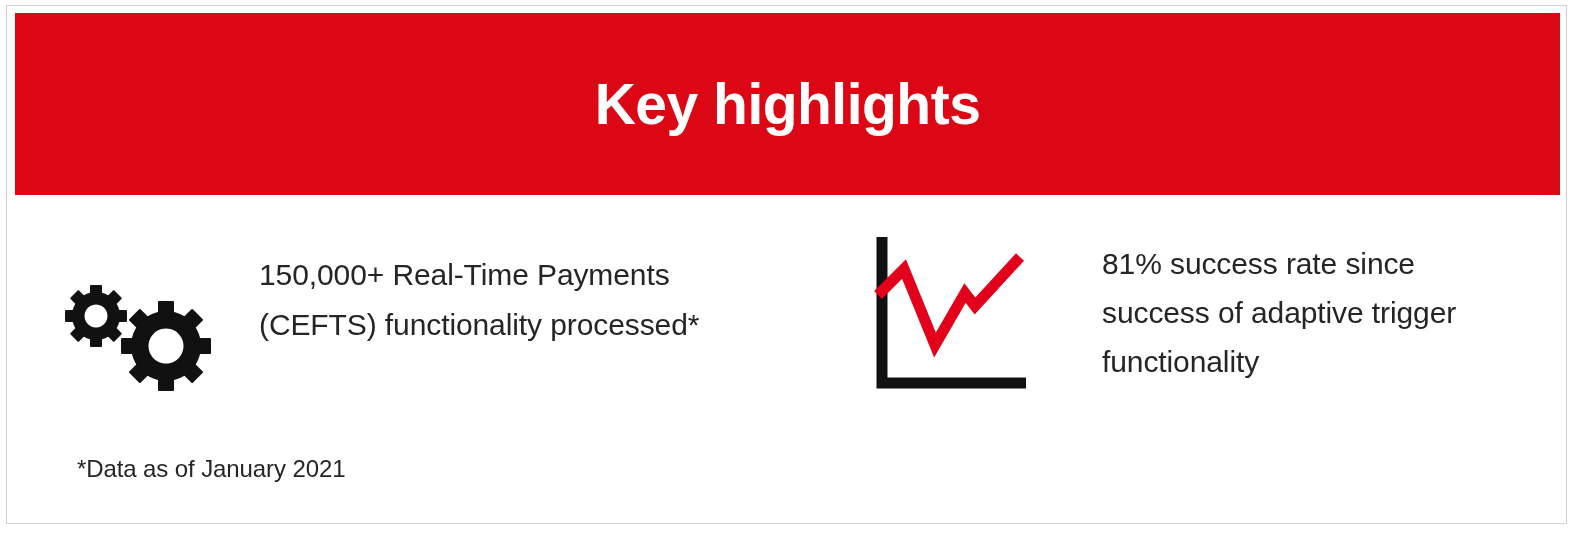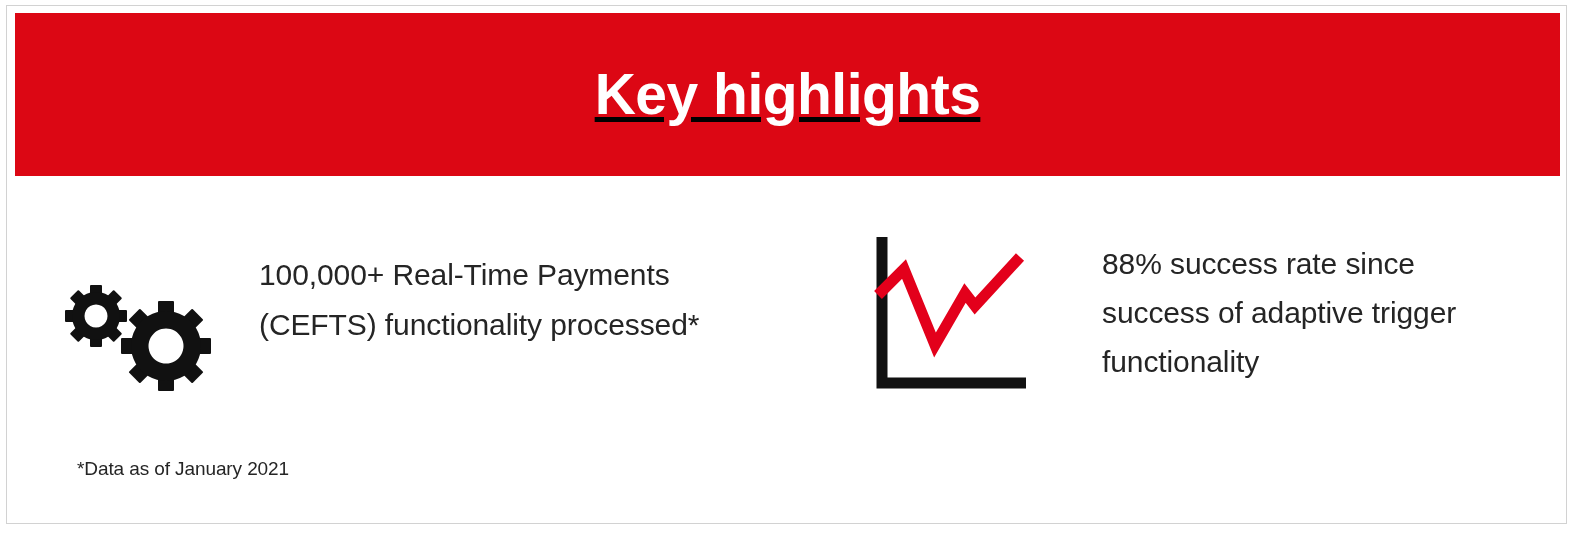--- a/index.html
+++ b/index.html
@@ -27,26 +27,25 @@
     border: 1px solid #d2d2d2;
     box-sizing: border-box;
     background: #ffffff;
   }
   
   .title-banner {
     position: absolute;
     left: 15px;
     top: 13px;
     width: 1545px;
-    height: 163px;
+    height: 182px;
     background: #dc0714;
     display: flex;
     align-items: center;
     justify-content: center;
-    text-decoration: underline;
   }
   .title-text {
     color: #ffffff;
     font-size: 57px;
     font-weight: bold;
     letter-spacing: -0.5px;
     line-height: 1;
     font-family: "Liberation Sans", sans-serif;
     white-space: nowrap;
   }
@@ -89,21 +88,21 @@
     color: #252525;
     font-family: "Liberation Sans", sans-serif;
     letter-spacing: -0.1px;
   }
 
   
   .footnote {
     position: absolute;
     left: 77px;
     top: 452px;
-    font-size: 19px;
+    font-size: 24px;
     line-height: 34px;
     color: #252525;
     font-family: "Liberation Sans", sans-serif;
     letter-spacing: -0.1px;
   }
 </style>
 </head>
 <body>
 
 <div id="slide">
@@ -143,34 +142,34 @@
             <rect x="-8" y="-45" width="16" height="18" rx="1" transform="rotate(270)"></rect>
             <rect x="-8" y="-45" width="16" height="18" rx="1" transform="rotate(315)"></rect>
           </g>
           <path d="M0,-35 A35,35 0 1,1 -0.01,-35 Z M0,-17.5 A17.5,17.5 0 1,0 0.01,-17.5 Z" fill-rule="evenodd"></path>
         </g>
       </g>
     </svg>
   </div>
 
   <div class="highlight-1-text">
-    <div>100,000+ Real-Time Payments</div>
+    <div>150,000+ Real-Time Payments</div>
     <div>(CEFTS) functionality processed*</div>
   </div>
 
   <div class="chart-icon">
     <svg viewBox="0 0 160 160" width="160" height="160" xmlns="http://www.w3.org/2000/svg">
 
       <path d="M14,6 L14,152 L158,152" fill="none" stroke="#111111" stroke-width="11" stroke-linecap="butt" stroke-linejoin="miter"></path>
 
       <polyline points="10,64 36,38 67,114 97,62 107,75 152,26" fill="none" stroke="#e3001b" stroke-width="11" stroke-linejoin="miter" stroke-linecap="butt"></polyline>
     </svg>
   </div>
 
   <div class="highlight-2-text">
-    <div>88% success rate since</div>
+    <div>81% success rate since</div>
     <div>success of adaptive trigger</div>
     <div>functionality</div>
   </div>
 
   <div class="footnote">*Data as of January 2021</div>
 
 </div>
 
 </body></html>

